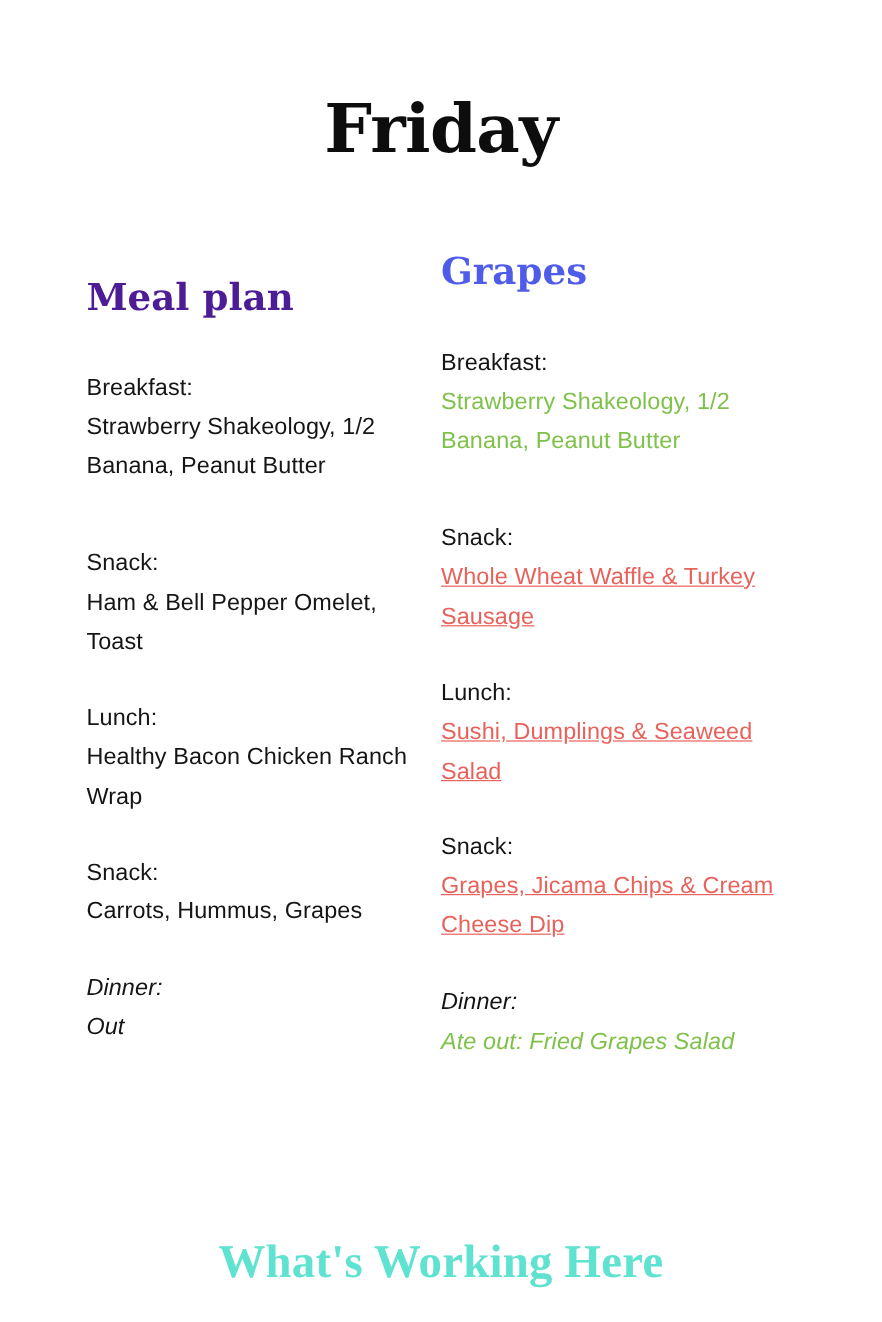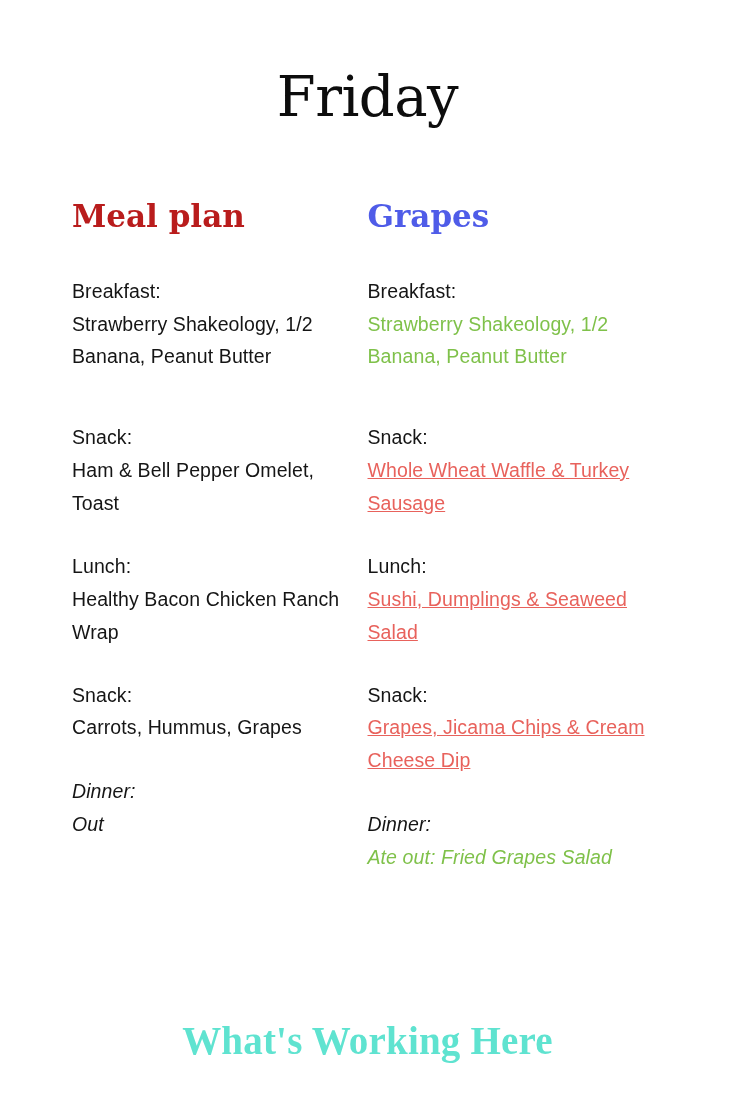--- a/index.html
+++ b/index.html
@@ -17,25 +17,25 @@
   }
   .page {
     width: 735px;
     height: 1102px;
     position: relative;
     box-sizing: border-box;
   }
   .title {
     text-align: center;
     font-family: "DejaVu Serif", "Liberation Serif", serif;
-    font-weight: 400;
+    font-weight: 700;
     font-size: 56px;
     letter-spacing: -0.5px;
     color: #0d0d0d;
-    margin: 5px;
+    margin: 16px;
     padding-top: 63px;
     line-height: 1.05;
   }
   .columns {
     display: flex;
     margin-top: 72px;
     padding: 0 72px 0 72px;
     box-sizing: border-box;
   }
   .col {
@@ -43,21 +43,21 @@
     box-sizing: border-box;
     padding-right: 18px;
   }
   .col-head {
     font-family: "DejaVu Serif", "Liberation Serif", serif;
     font-weight: 700;
     font-size: 31px;
     margin: 0 0 42px 0;
     line-height: 1.1;
   }
-  .col-head.plan { color: #b91c1c; }
+  .col-head.plan { color: #4c1d95; margin-top: 21px; }
   .col-head.reality { color: #4f5ce8; }
 
   .entry {
     margin-bottom: 30px;
   }
   .entry .label {
     font-size: 19.5px;
     font-weight: 400;
     line-height: 1.68;
     color: #151515;

